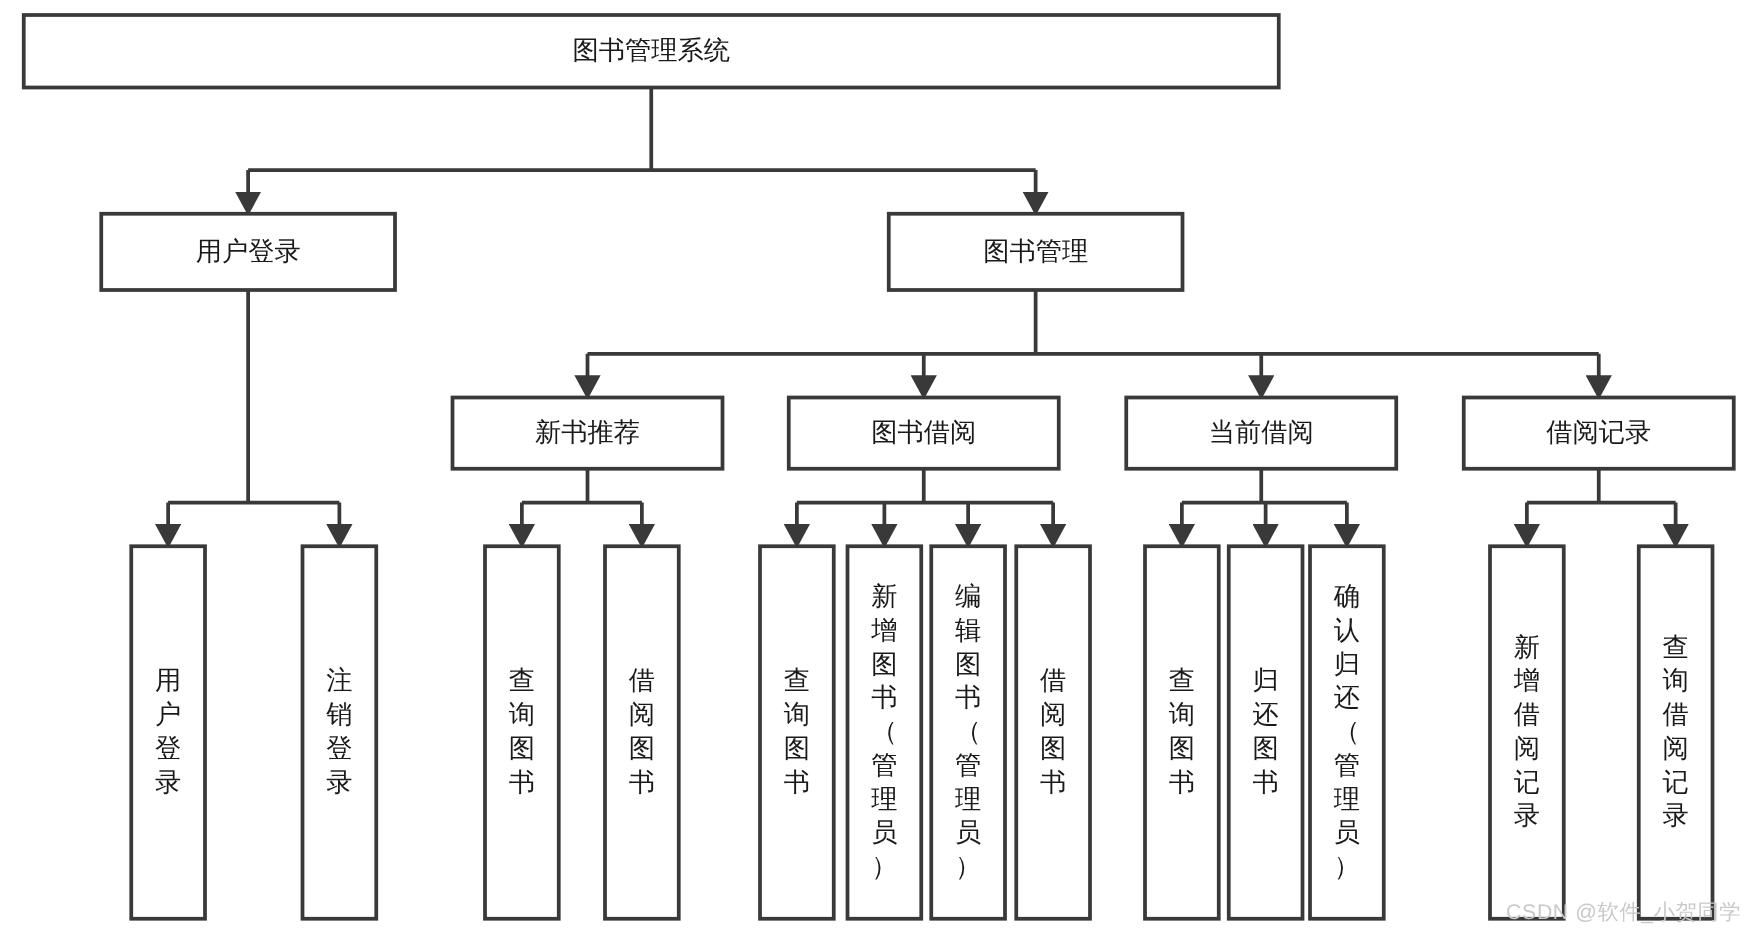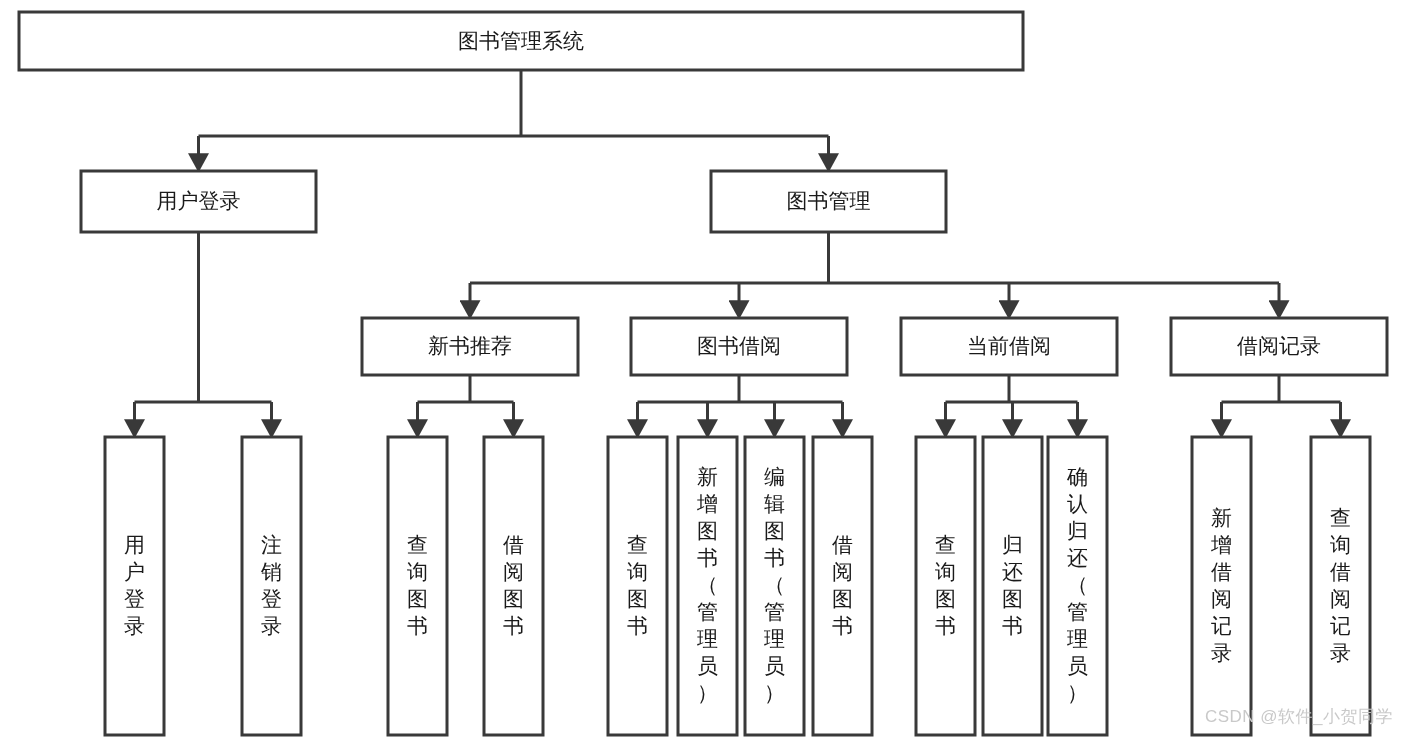--- a/index.html
+++ b/index.html
@@ -48,21 +48,21 @@
     font-family: "Liberation Sans", "DejaVu Sans", sans-serif;
     font-size: 21px;
     fill: #1a1a1a;
     text-anchor: middle;
     dominant-baseline: middle;
     white-space: pre;
   }
   .watermark {
     position: absolute;
     right: 12px;
-    bottom: 19px;
+    bottom: 6px;
     font-family: "Liberation Sans", "DejaVu Sans", sans-serif;
     font-size: 17px;
     color: #c9c9c9;
     letter-spacing: 0.5px;
     user-select: none;
     white-space: nowrap;
   }
 </style>
 </head>
 <body>

